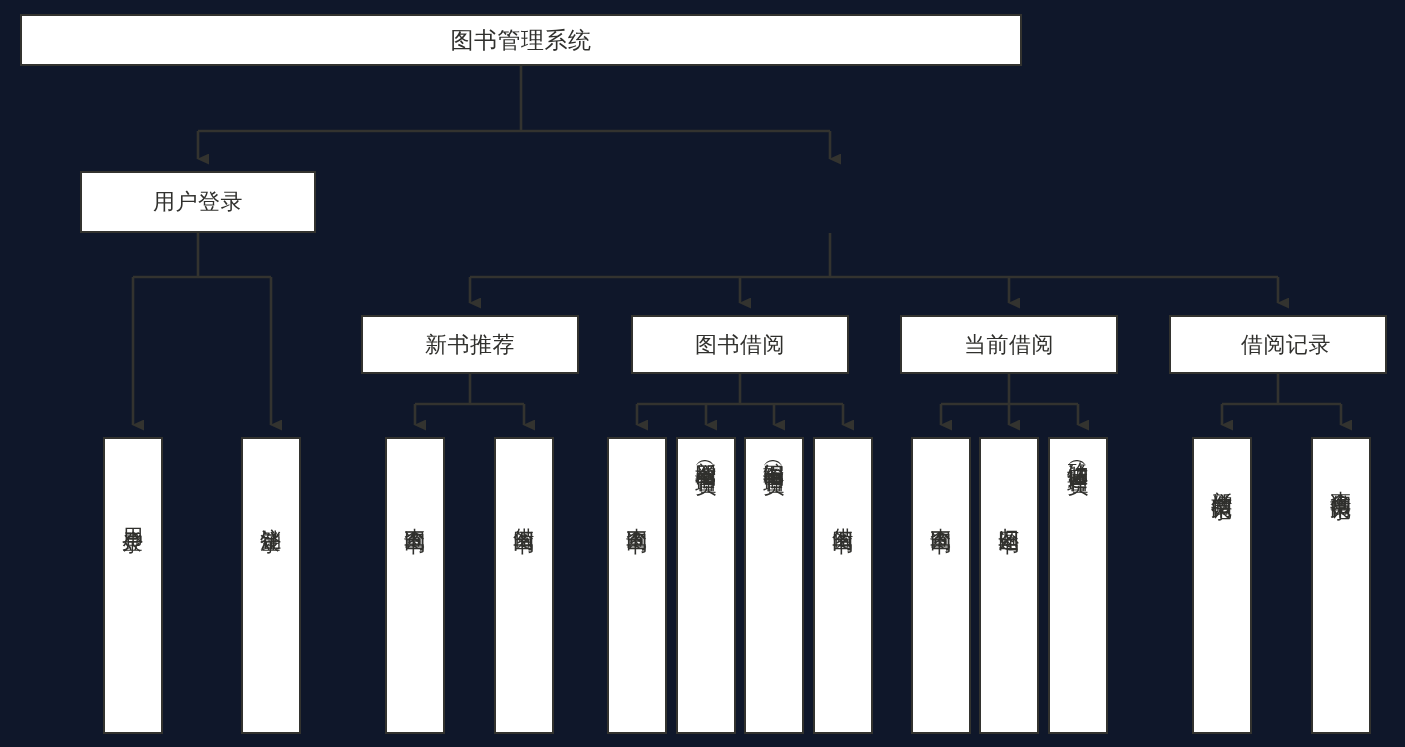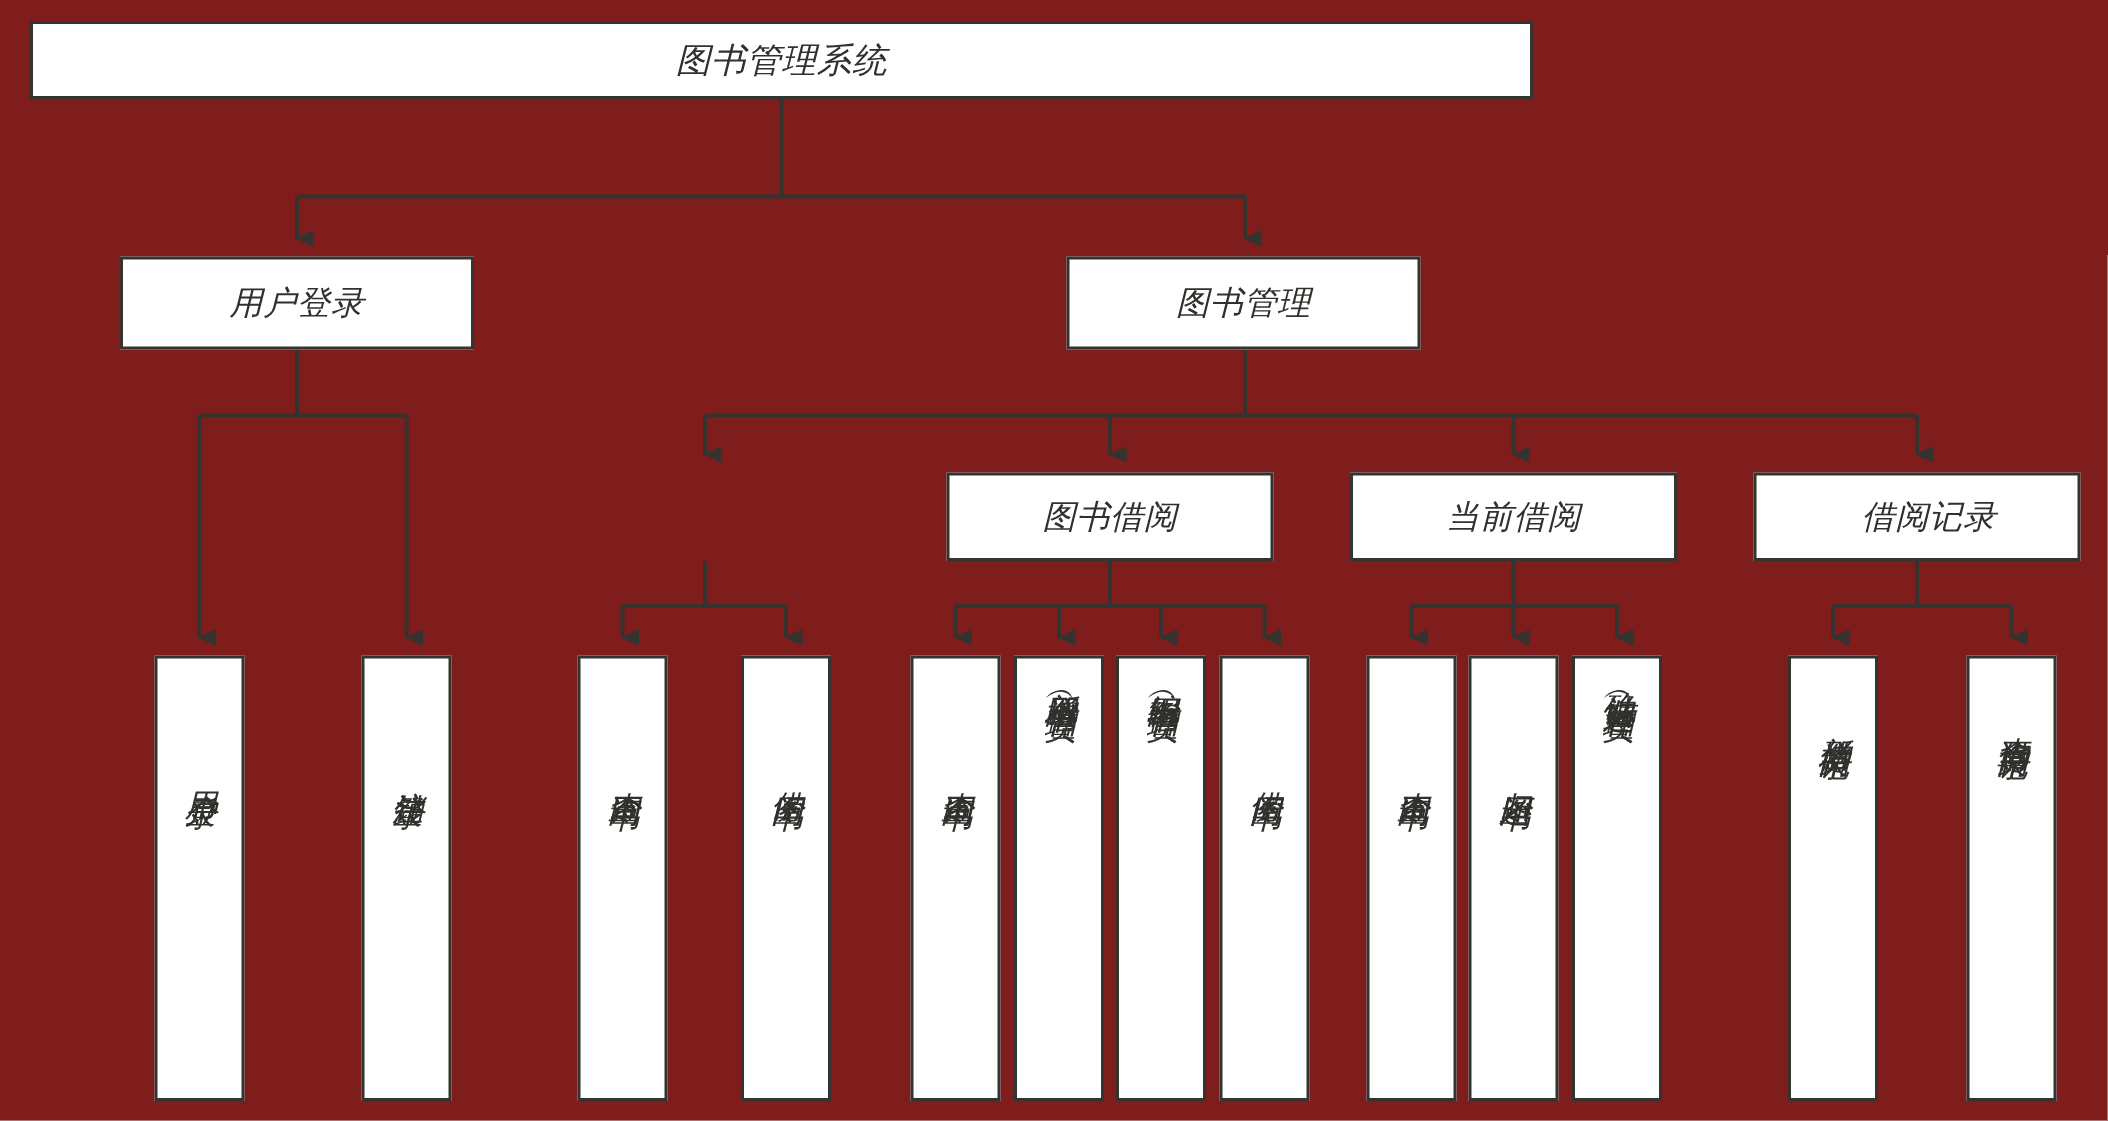--- a/index.html
+++ b/index.html
@@ -10,22 +10,21 @@
   body {
     width: 1405px;
     height: 747px;
     overflow: hidden;
     font-family: "Liberation Sans", "DejaVu Sans", sans-serif;
   }
   #diagram-root {
     position: relative;
     width: 1405px;
     height: 747px;
-    background: #7f1d1d;
-    font-style: italic;
+    background: #0f172a;
   }
   svg.diagram-canvas {
     position: absolute;
     left: 0;
     top: 0;
     width: 1405px;
     height: 747px;
   }
   .node-box {
     position: absolute;
@@ -133,24 +132,24 @@
     </g>
   </svg>
 
   <div class="node-box node-horizontal node-root" style="left:20px; top:14px; width:1002px; height:52px;">
     <span class="node-label">图书管理系统</span>
   </div>
 
   <div class="node-box node-horizontal" style="left:80px; top:171px; width:236px; height:62px;">
     <span class="node-label">用户登录</span>
   </div>
-  <div class="node-box node-horizontal" style="left:711px; top:171px; width:236px; height:62px;">
-    <span class="node-label">图书管理</span>
-  </div>
-
+
+  <div class="node-box node-horizontal" style="left:361px; top:315px; width:218px; height:59px;">
+    <span class="node-label">新书推荐</span>
+  </div>
   <div class="node-box node-horizontal" style="left:900px; top:315px; width:218px; height:59px;">
     <span class="node-label">当前借阅</span>
   </div>
   <div class="node-box node-horizontal" style="left:631px; top:315px; width:218px; height:59px;">
     <span class="node-label">图书借阅</span>
   </div>
   <div class="node-box node-horizontal" style="left:1169px; top:315px; width:218px; height:59px;padding-left:16px;">
     <span class="node-label">借阅记录</span>
   </div>
 

